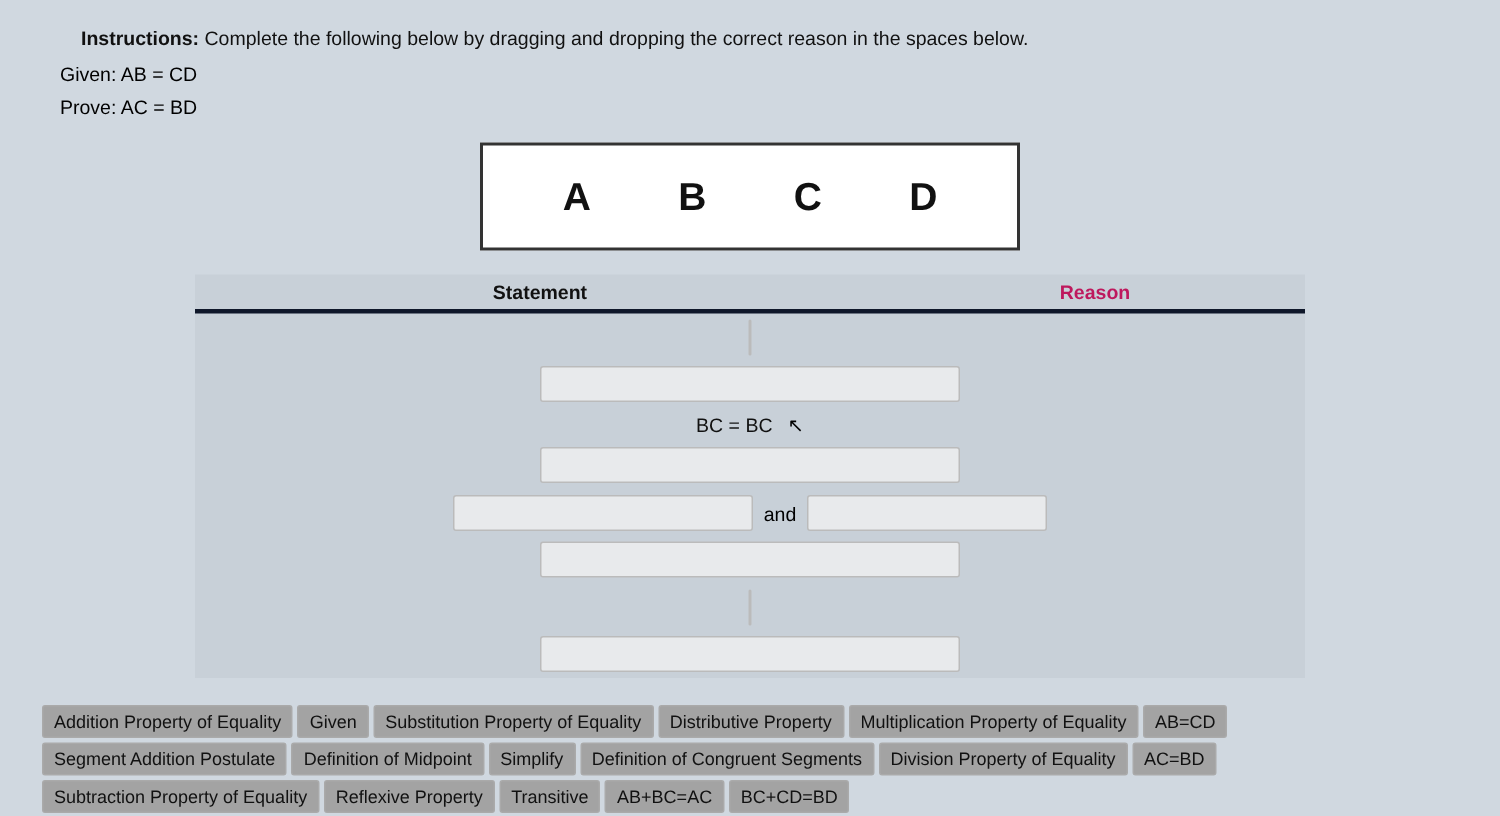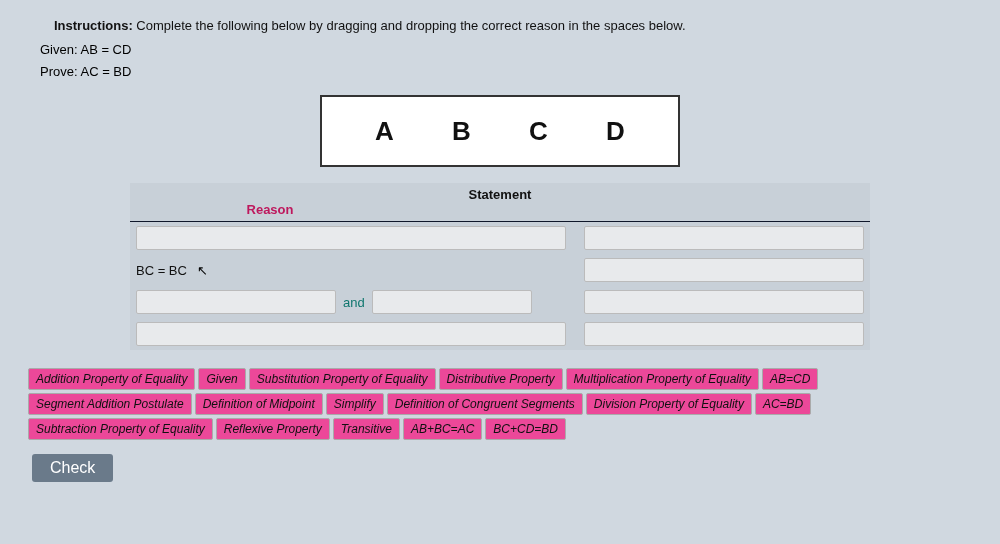--- a/index.html
+++ b/index.html
@@ -47,44 +47,44 @@
       display: flex;
       justify-content: center;
       margin-bottom: 14px;
     }
     .proof-table {
       background: #c8d0d8;
       width: 740px;
     }
     .proof-header {
       display: flex;
-      border-bottom: 1px solid #0f172a;
+      border-bottom: 3px solid #0f172a;
       padding: 4px 0;
-      flex-direction: column;
     }
     .proof-header .col-stmt {
       flex: 1;
       text-align: center;
       font-weight: bold;
       font-size: 13px;
       color: #111;
     }
     .proof-header .col-reason {
       width: 280px;
       text-align: center;
       font-weight: bold;
       font-size: 13px;
       color: #be185d;
     }
     .proof-row {
       display: flex;
       align-items: center;
       padding: 4px 6px;
-      gap: 18px;
+      gap: 7px;
       min-height: 32px;
+      flex-direction: column;
     }
     .proof-row .stmt-area {
       flex: 1;
       display: flex;
       align-items: center;
       gap: 4px;
     }
     .proof-row .reason-area {
       width: 280px;
     }
@@ -108,41 +108,40 @@
       height: 24px;
       border-radius: 2px;
     }
     .static-text {
       font-size: 13px;
       color: #111;
       white-space: nowrap;
     }
     .and-text {
       font-size: 13px;
-      color: #0f766e;
+      color: #000000;
       margin: 0 3px;
     }
     
     .tiles-area {
       display: flex;
       flex-wrap: wrap;
       gap: 3px;
       padding: 4px 8px;
       margin-bottom: 10px;
     }
     .tile {
-      background: #ec4899;
+      background: #a3a3a3;
       border: 1px solid #aaa;
       padding: 3px 7px;
       font-size: 12px;
       cursor: grab;
       border-radius: 2px;
       color: #111;
       white-space: nowrap;
-      font-style: italic;
     }
     .check-btn {
       background: #6a7a8a;
       color: white;
       border: none;
       padding: 5px 18px;
       font-size: 16px;
       cursor: pointer;
       border-radius: 3px;
       margin-left: 8px;

